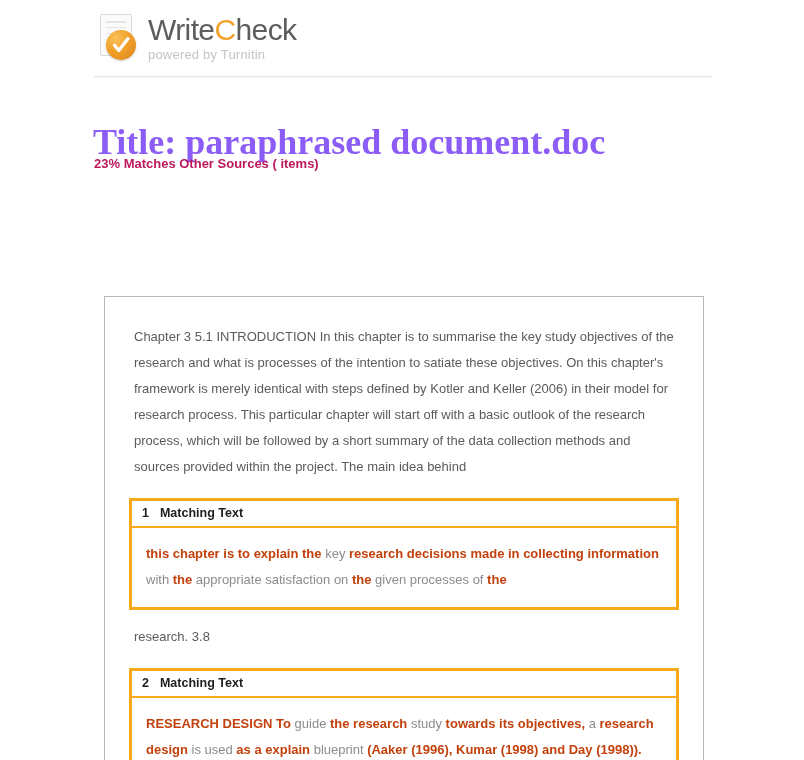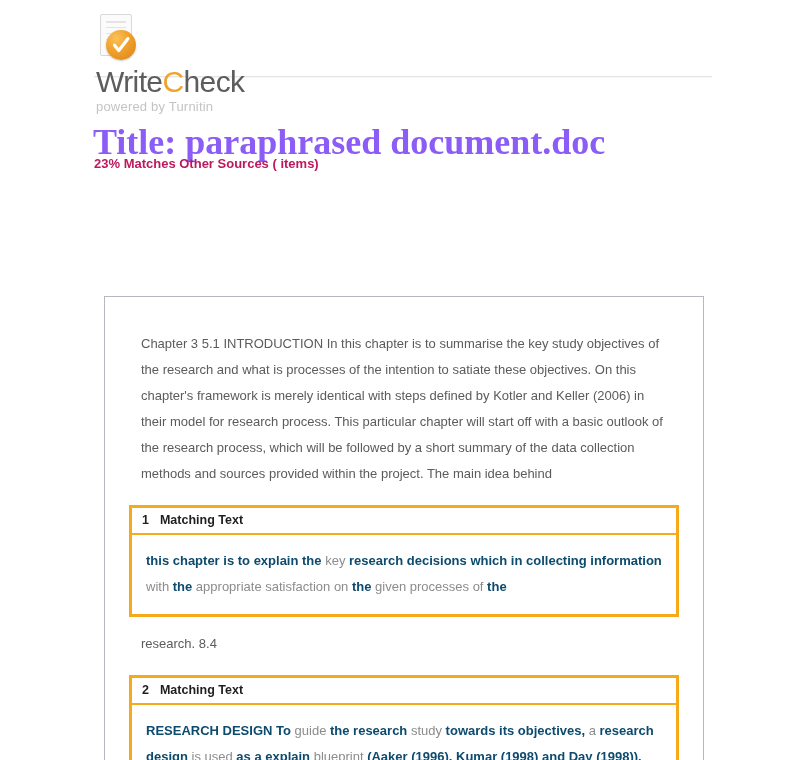--- a/index.html
+++ b/index.html
@@ -20,21 +20,20 @@
   .header {
     position: absolute;
     left: 94px;
     top: 12px;
     width: 618px;
   }
   .logo {
     display: flex;
     align-items: flex-start;
     height: 56px;
-    flex-direction: column;
   }
   .logo-mark {
     position: relative;
     width: 52px;
     height: 52px;
     flex: none;
   }
   .doc-shape {
     position: absolute;
     left: 6px;
@@ -133,21 +132,21 @@
     box-sizing: border-box;
     border: 1px solid #b9b6bf;
     border-bottom: none;
     background: #ffffff;
     padding: 22px 24px 0 24px;
   }
   .para {
     font-size: 13px;
     line-height: 26px;
     color: #5b5b5b;
-    margin: 12px;
+    margin: 5px;
   }
   .para.after {
     margin-top: 14px;
   }
 
   
   .match {
     border: 3px solid #f6a919;
     background: #ffffff;
     margin-top: 18px;
@@ -163,21 +162,21 @@
     align-items: baseline;
   }
   .match-num { margin-right: 11px; }
   .match-body {
     padding: 13px 14px 14px 14px;
     font-size: 13px;
     line-height: 26px;
     color: #8c8c8c;
   }
   .match-body b {
-    color: #0c4a6e;
+    color: #c2410c;
     font-weight: bold;
   }
 </style>
 </head>
 <body>
 
 <div class="header">
   <div class="logo">
     <div class="logo-mark">
       <div class="doc-shape"></div>
@@ -203,24 +202,24 @@
 
 <div class="panel">
 
   <p class="para">Chapter 3 5.1 INTRODUCTION In this chapter is to summarise the key study objectives of the research and what is processes of the intention to satiate these objectives. On this chapter's framework is merely identical with steps defined by Kotler and Keller (2006) in their model for research process. This particular chapter will start off with a basic outlook of the research process, which will be followed by a short summary of the data collection methods and sources provided within the project. The main idea behind</p>
 
   <div class="match">
     <div class="match-head">
       <span class="match-num">1</span>
       <span>Matching Text</span>
     </div>
-    <div class="match-body"><b>this chapter is to explain the </b><span>key </span><b>research decisions which in collecting information </b><span>with </span><b>the </b><span>appropriate satisfaction on </span><b>the </b><span>given processes of </span><b>the</b></div>
+    <div class="match-body"><b>this chapter is to explain the </b><span>key </span><b>research decisions made in collecting information </b><span>with </span><b>the </b><span>appropriate satisfaction on </span><b>the </b><span>given processes of </span><b>the</b></div>
   </div>
 
-  <p class="para after">research. 8.4</p>
+  <p class="para after">research. 3.8</p>
 
   <div class="match">
     <div class="match-head">
       <span class="match-num">2</span>
       <span>Matching Text</span>
     </div>
     <div class="match-body"><b>RESEARCH DESIGN To </b><span>guide </span><b>the research </b><span>study </span><b>towards its objectives, </b><span>a </span><b>research design </b><span>is used </span><b>as a explain </b><span>blueprint </span><b>(Aaker (1996), Kumar (1998) and Day (1998)). The research design </b></div>
   </div>
 
 </div>

